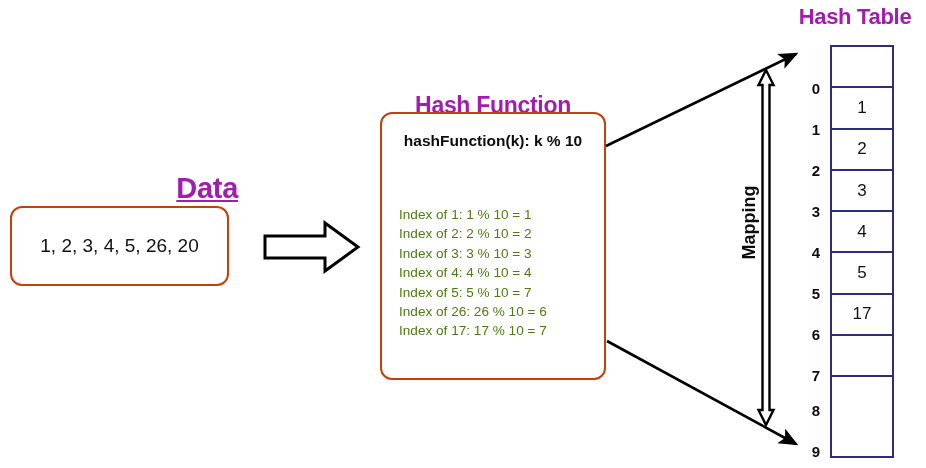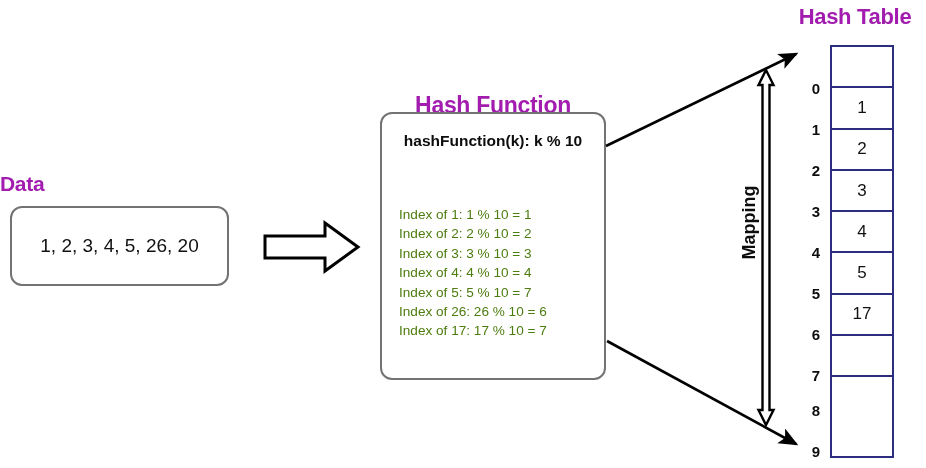--- a/index.html
+++ b/index.html
@@ -20,41 +20,42 @@
   .title {
     position: absolute;
     font-weight: bold;
     color: #a21caf;
     white-space: nowrap;
     letter-spacing: -0.3px;
   }
   #data-title {
     left: 0; top: 172px;
     width: 238px;
-    text-align: left;
-    font-size: 21px;
+    text-align: right;
+    font-size: 29px;
+    text-decoration: underline;
   }
   #hash-function-title {
     left: 380px; top: 76px;
     width: 226px;
     text-align: center;
     font-size: 23px;
     margin-top: 16px;
   }
   #hash-table-title {
     left: 790px; top: 4px;
     width: 130px;
     text-align: center;
     font-size: 22px;
   }
 
   
   .rbox {
     position: absolute;
-    border: 2px solid #737373;
+    border: 2px solid #c2410c;
     border-radius: 12px;
     background: #ffffff;
     box-sizing: border-box;
   }
   #data-box {
     left: 10px; top: 206px;
     width: 219px; height: 80px;
   }
   #data-values {
     position: absolute;

